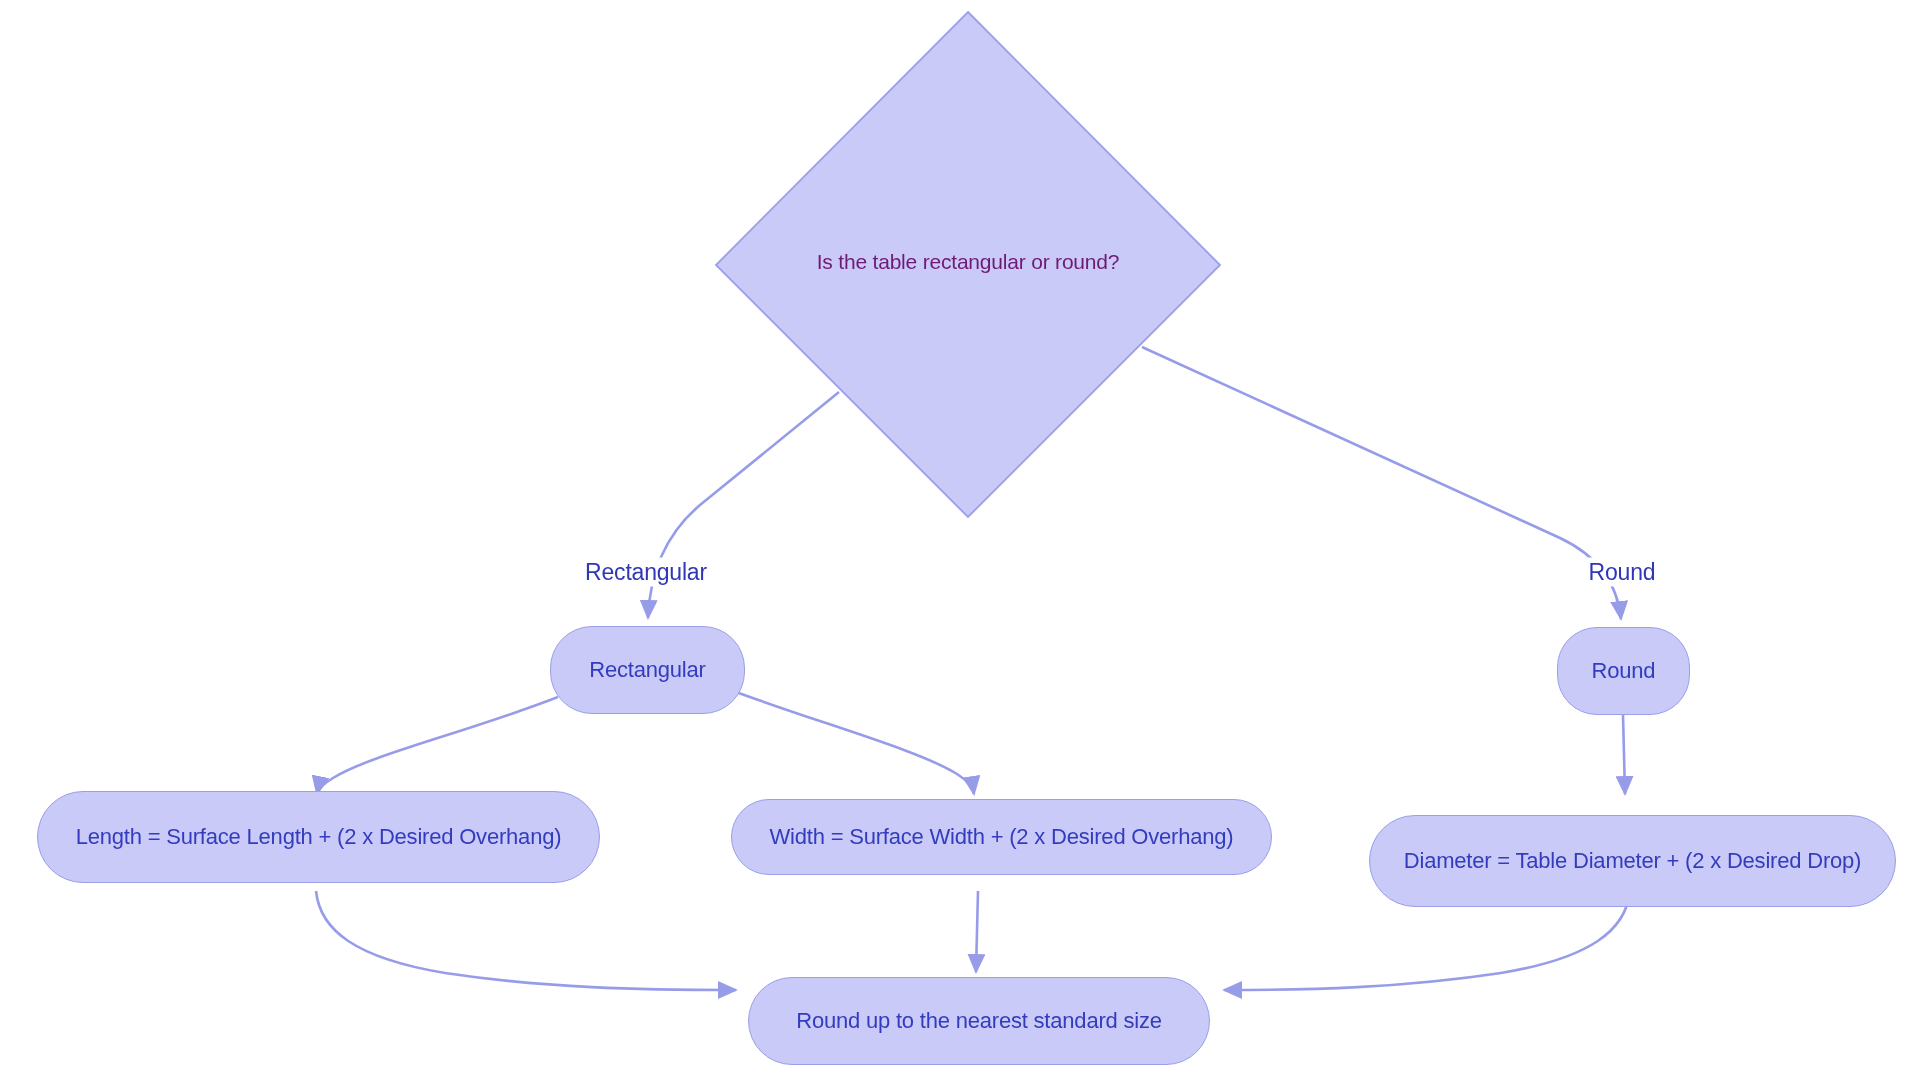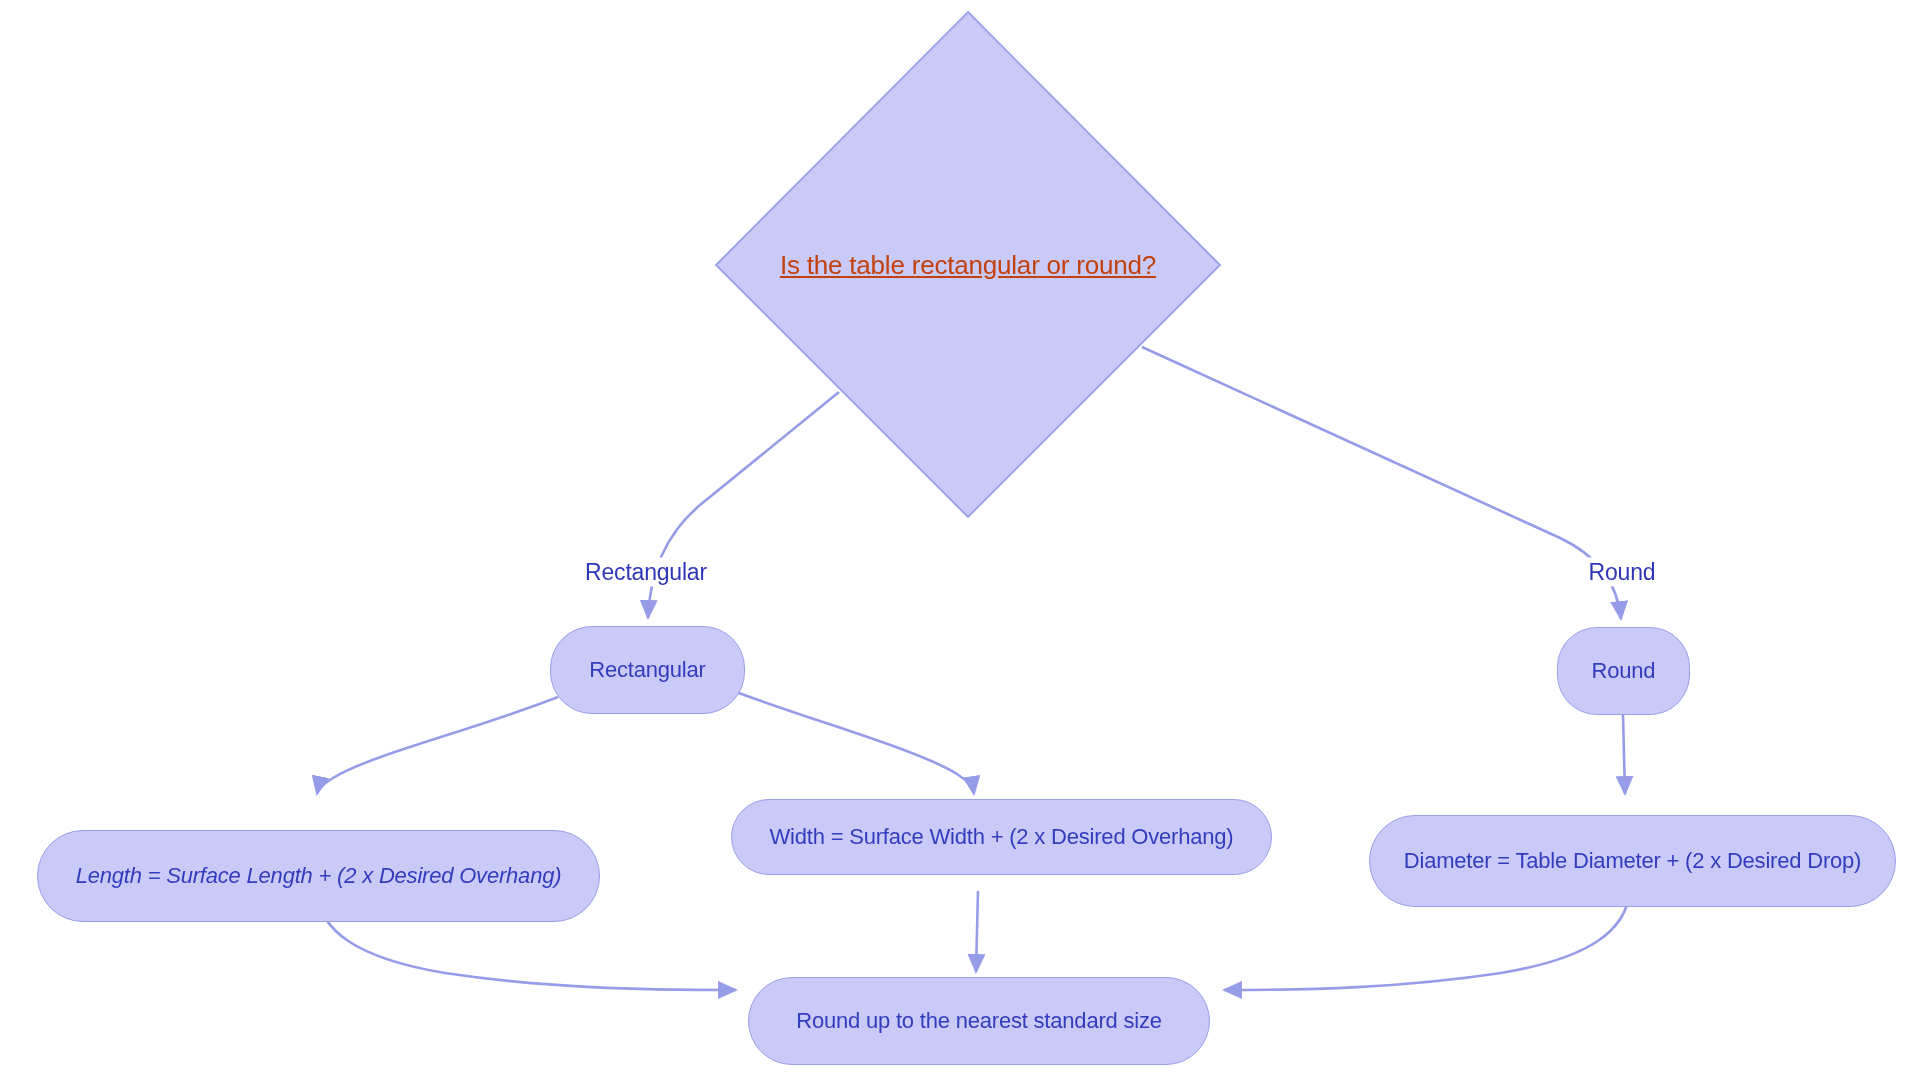--- a/index.html
+++ b/index.html
@@ -16,36 +16,35 @@
     background:#c9caf8;
     border:1.5px solid #9a9fe8;
     color:#333cbd;
     display:flex;align-items:center;justify-content:center;
     font-size:22px;letter-spacing:-0.2px;
     box-sizing:border-box;
     text-align:center;
   }
   .diamond-label{
     position:absolute;z-index:2;
-    color:#c2410c;font-size:26px;letter-spacing:-0.2px;
+    color:#701a75;font-size:21px;letter-spacing:-0.2px;
     text-align:center;
-    text-decoration:underline;
   }
   .edge-label{
     position:absolute;z-index:3;
     transform:translate(-50%,-50%);
     background:#ffffff;
     padding:1px 5px;
     color:#2f37b6;font-size:23px;letter-spacing:-0.2px;
     white-space:nowrap;
   }
   
   .n-rectangular{left:550px;top:626px;width:195px;height:88px;border-radius:42px;}
   .n-round{left:1557px;top:627px;width:133px;height:88px;border-radius:40px;}
-  .n-length{left:37px;top:830px;width:563px;height:92px;border-radius:46px;font-style:italic;}
+  .n-length{left:37px;top:791px;width:563px;height:92px;border-radius:46px;}
   .n-width{left:731px;top:799px;width:541px;height:76px;border-radius:46px;}
   .n-diameter{left:1369px;top:799px;width:527px;height:92px;border-radius:46px;margin-top:16px;}
   .n-roundup{left:748px;top:977px;width:462px;height:88px;border-radius:44px;}
   .l-decision{left:718px;top:250px;width:500px;}
   .l-rect-branch{left:646px;top:572px;}
   .l-round-branch{left:1622px;top:572px;}
 </style>
 </head>
 <body>
 

